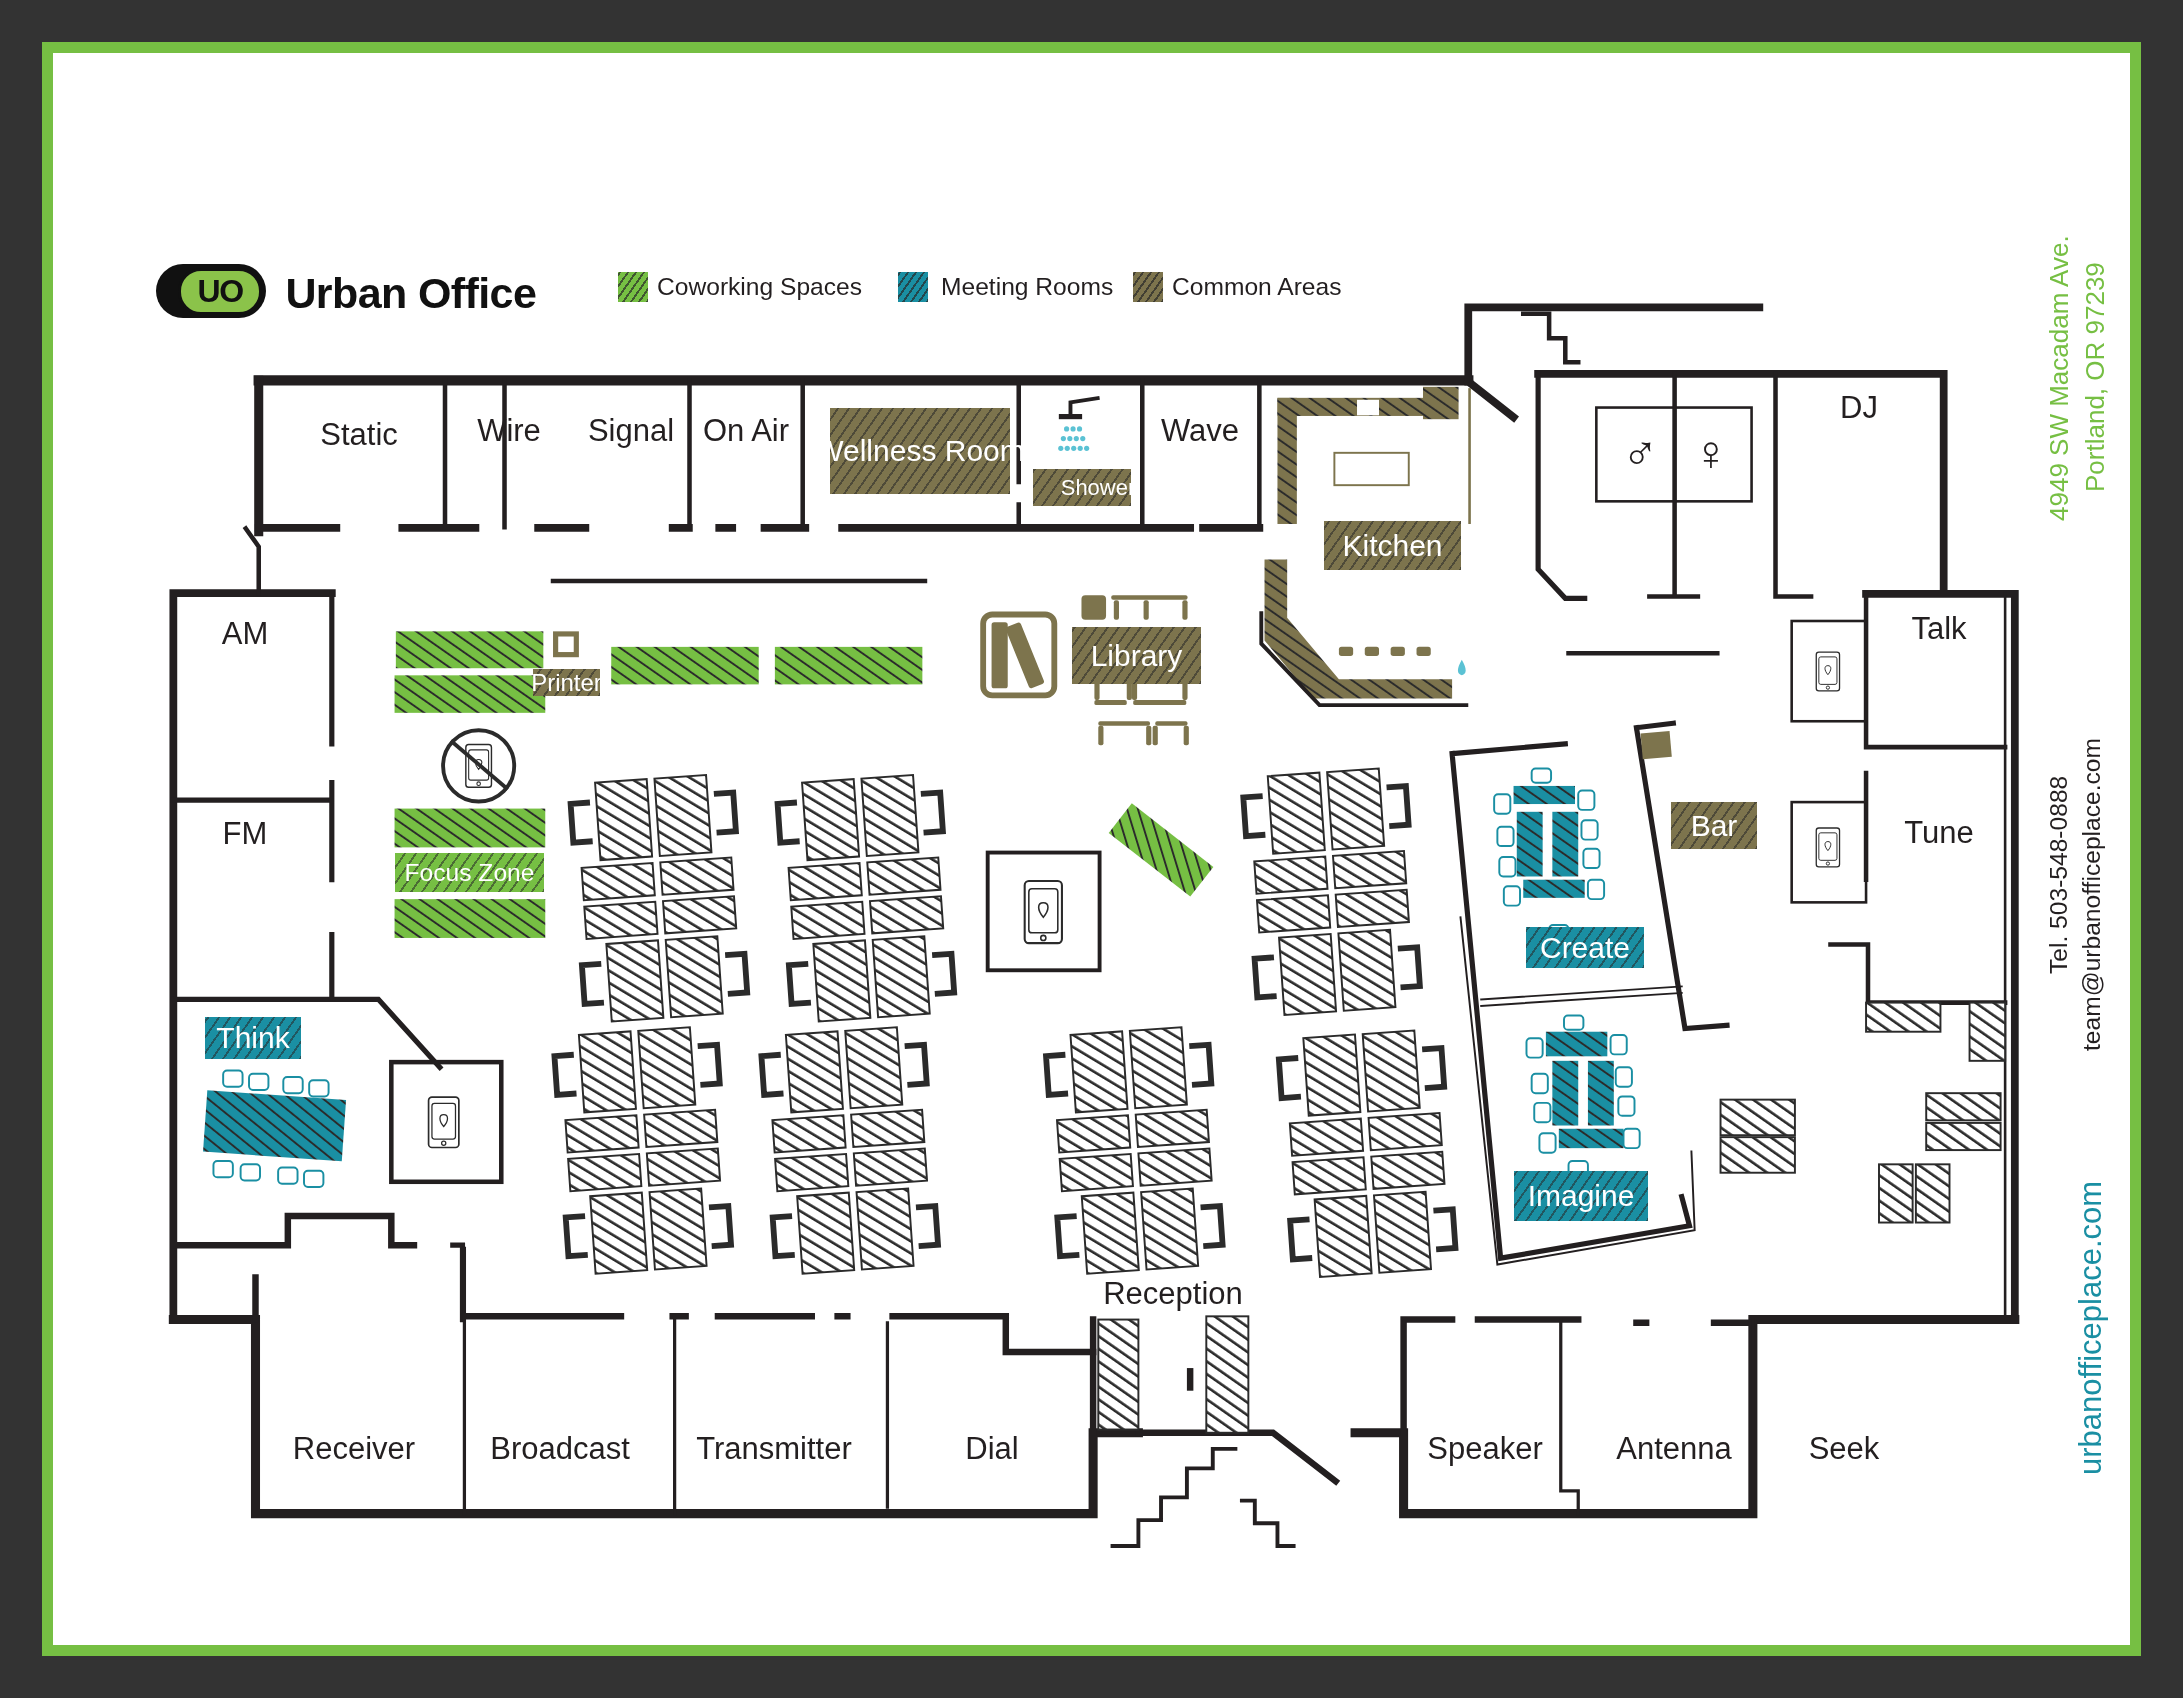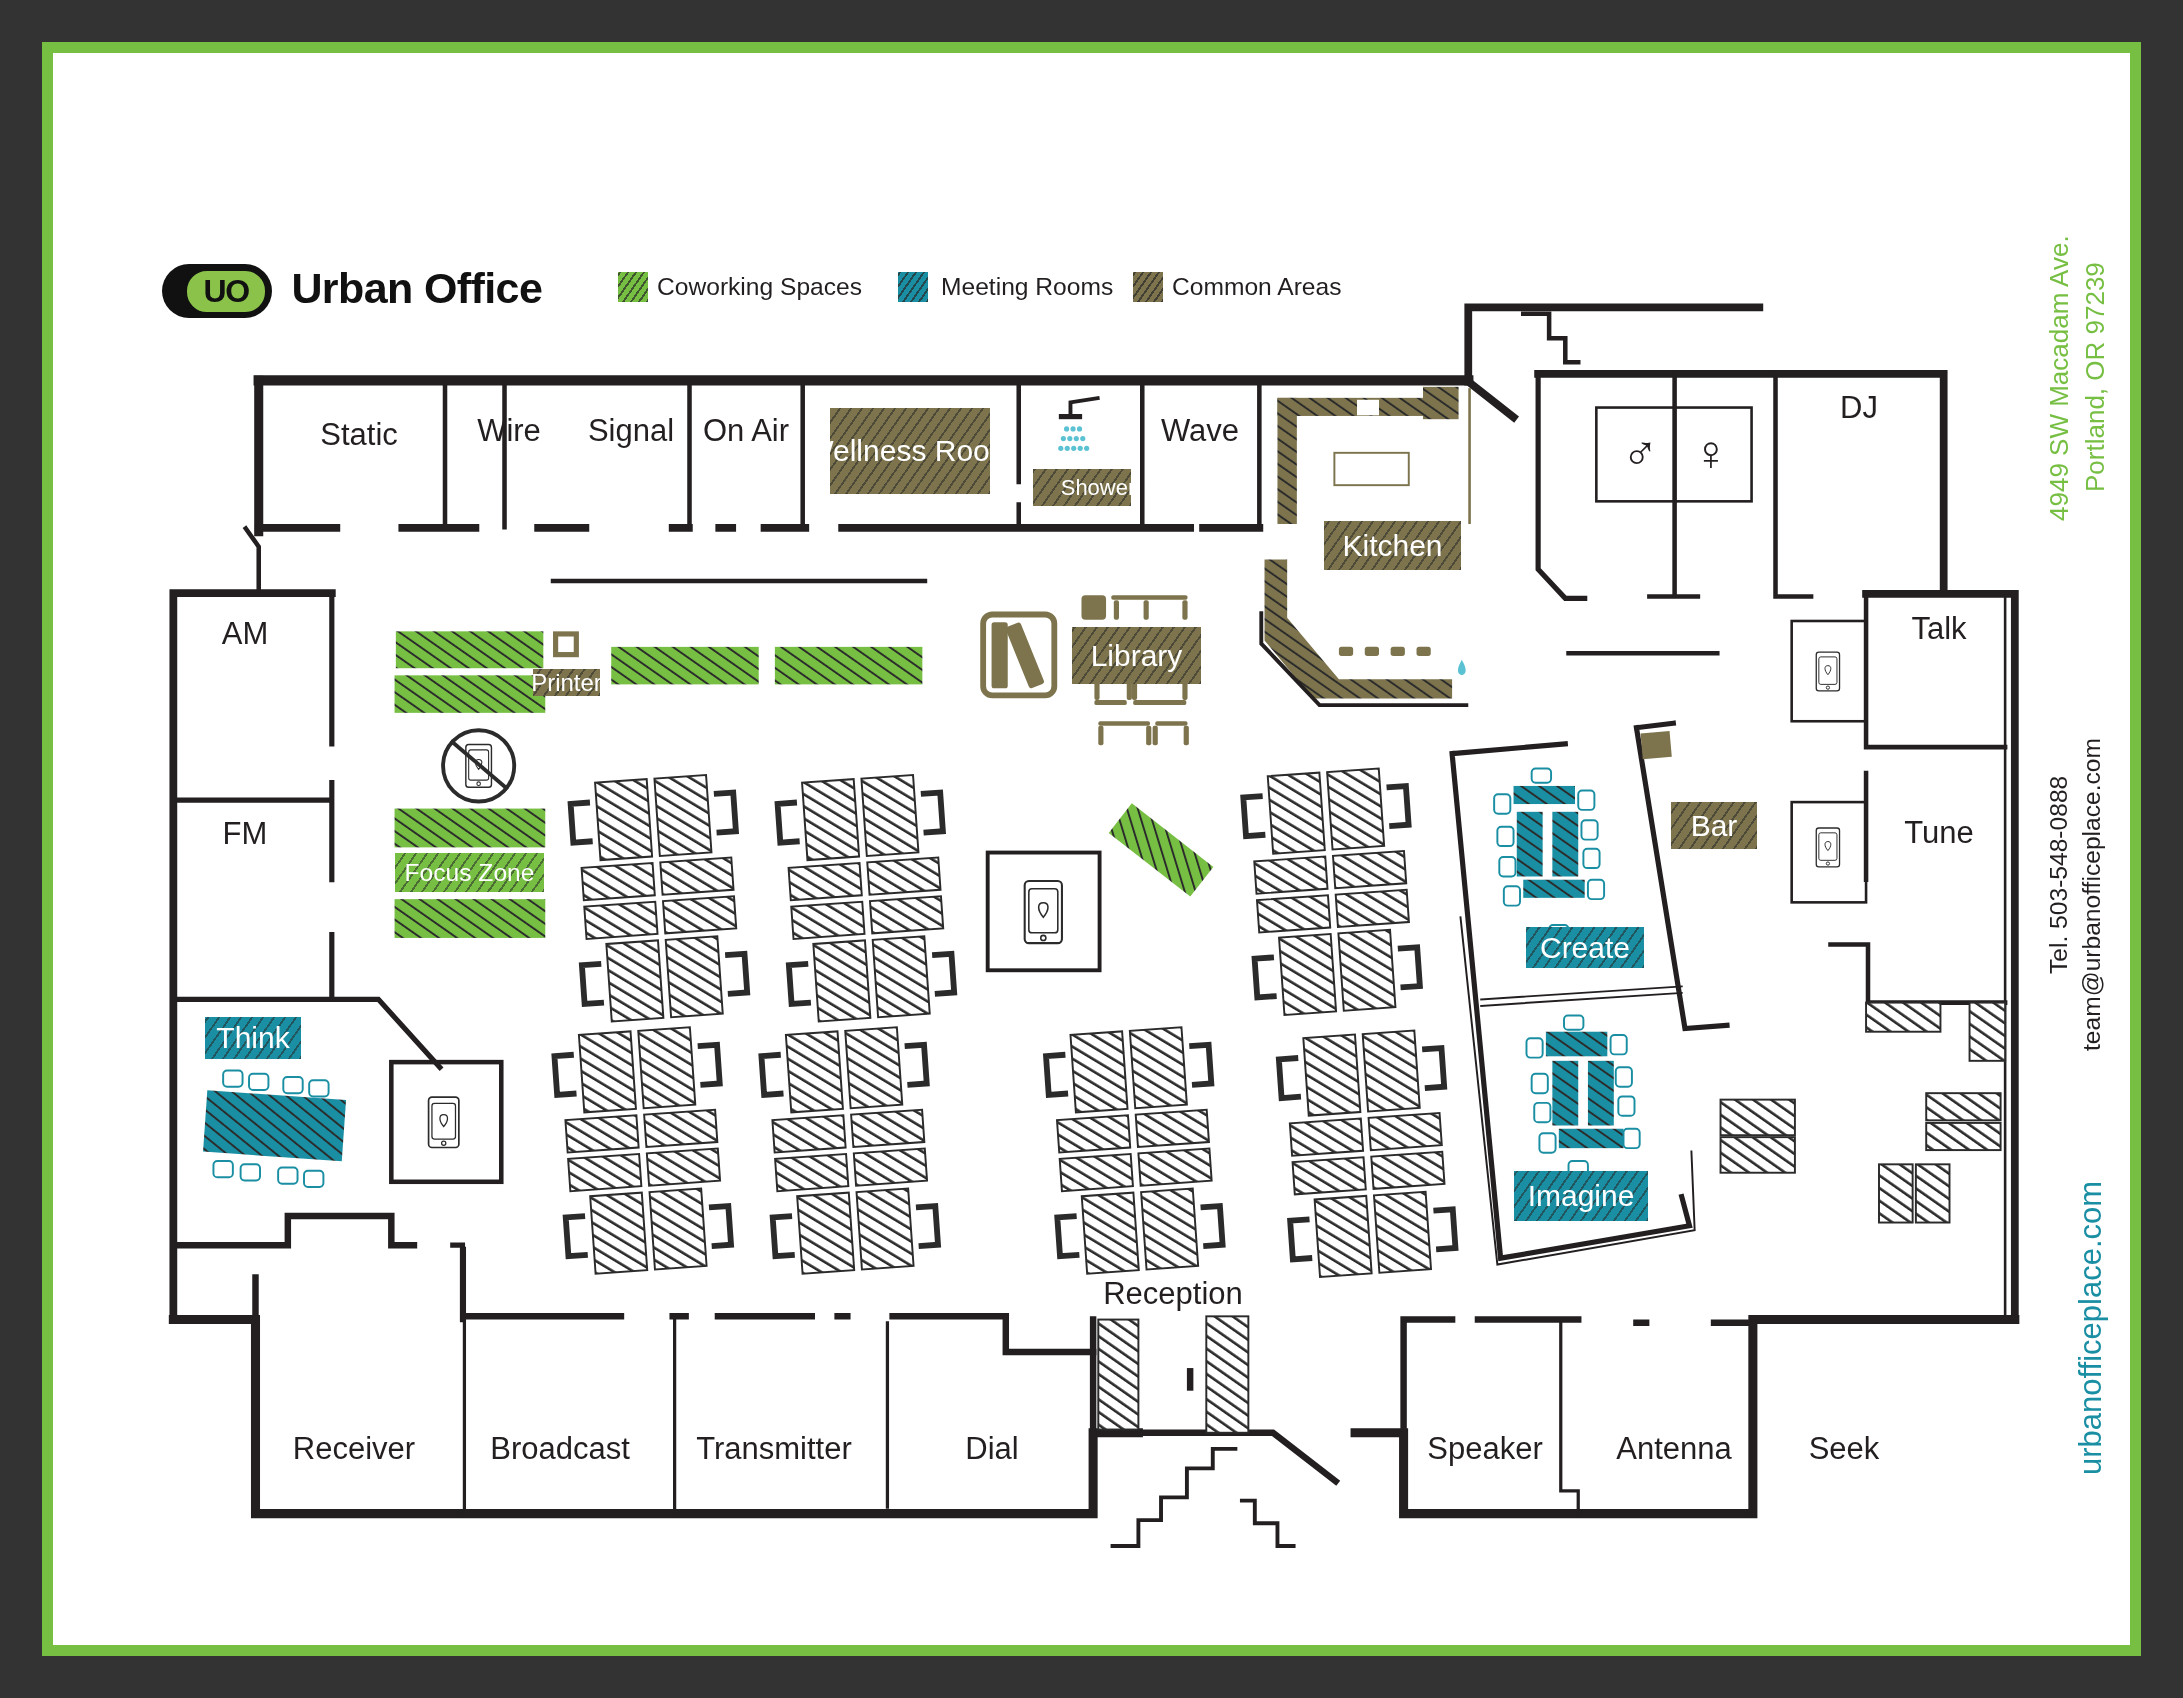--- a/index.html
+++ b/index.html
@@ -12,21 +12,21 @@
          transform:translate(-50%,-50%); font-family:"Liberation Sans Narrow","Liberation Sans",sans-serif; }
   .tag { position:absolute; color:#fff; white-space:nowrap; display:flex; align-items:center;
          justify-content:center; text-align:center; line-height:1.05; box-sizing:border-box;
          background-image:repeating-linear-gradient(-55deg, rgba(40,40,40,.55) 0 1.9px, transparent 1.9px 9px); }
   .tag.green { background-color:#76bf43; }
   .tag.teal  { background-color:#1a8fa3; }
   .tag.olive { background-color:#7d744d; }
   .legend-item { position:absolute; display:flex; align-items:center; gap:9px; font-size:24.6px; color:#231f20; }
   .swatch { width:30px; height:30px;
             background-image:repeating-linear-gradient(-55deg, rgba(40,40,40,.7) 0 1.9px, transparent 1.9px 6.5px); }
-  .logo { position:absolute; left:162px; top:264px; display:flex; align-items:flex-start; gap:19.4px; }
+  .logo { position:absolute; left:156px; top:264px; display:flex; align-items:flex-end; gap:19.4px; }
   .logo-badge { width:110px; height:54px; border-radius:27px; background:#111; position:relative; }
   .logo-badge-inner { position:absolute; right:3.9px; top:3.9px; width:84px; height:47px; border-radius:23px;
                       background:#8bc34a; border:3.2px solid #111; box-sizing:border-box;
                       display:flex; align-items:center; justify-content:center;
                       font-weight:bold; font-size:32px; color:#111; letter-spacing:-1.3px; }
   .logo-text { font-size:43px; font-weight:bold; color:#111; letter-spacing:-0.6px; }
   .vert { position:absolute; transform-origin:left top; transform:rotate(-90deg); white-space:nowrap;
           font-family:"Liberation Sans Narrow","Liberation Sans",sans-serif; }
 </style>
 </head>
@@ -319,21 +319,21 @@
 
 <div class="lbl" style="left:354px;top:1449px;">Receiver</div>
 <div class="lbl" style="left:560px;top:1449px;">Broadcast</div>
 <div class="lbl" style="left:774px;top:1449px;">Transmitter</div>
 <div class="lbl" style="left:992px;top:1449px;">Dial</div>
 <div class="lbl" style="left:1485px;top:1449px;">Speaker</div>
 <div class="lbl" style="left:1674px;top:1449px;">Antenna</div>
 <div class="lbl" style="left:1844px;top:1449px;">Seek</div>
 <div class="lbl" style="left:1173px;top:1294px;">Reception</div>
 
-<div class="tag olive" style="left:830px;top:408px;width:160px;height:86px;font-size:30px;">Wellness Room</div>
+<div class="tag olive" style="left:830px;top:408px;width:180px;height:86px;font-size:30px;">Wellness Room</div>
 <div class="tag olive" style="left:1033px;top:469px;width:98px;height:37px;font-size:22px;padding-left:32px;">Shower</div>
 <div class="tag olive" style="left:1324px;top:521px;width:137px;height:49px;font-size:30px;">Kitchen</div>
 <div class="tag olive" style="left:1072px;top:627px;width:129px;height:57px;font-size:30px;">Library</div>
 <div class="tag olive" style="left:1671px;top:802px;width:86px;height:47px;font-size:30px;">Bar</div>
 <div class="tag olive" style="left:533px;top:669px;width:67px;height:27px;font-size:24px;">Printer</div>
 
 <div class="tag green" style="left:395px;top:853px;width:149px;height:39px;font-size:24.6px;">Focus Zone</div>
 
 <div class="tag teal" style="left:205px;top:1017px;width:96px;height:42px;font-size:30px;">Think</div>
 <div class="tag teal" style="left:1490px;top:927px;width:118px;height:41px;font-size:30px;margin-left:36px;">Create</div>

